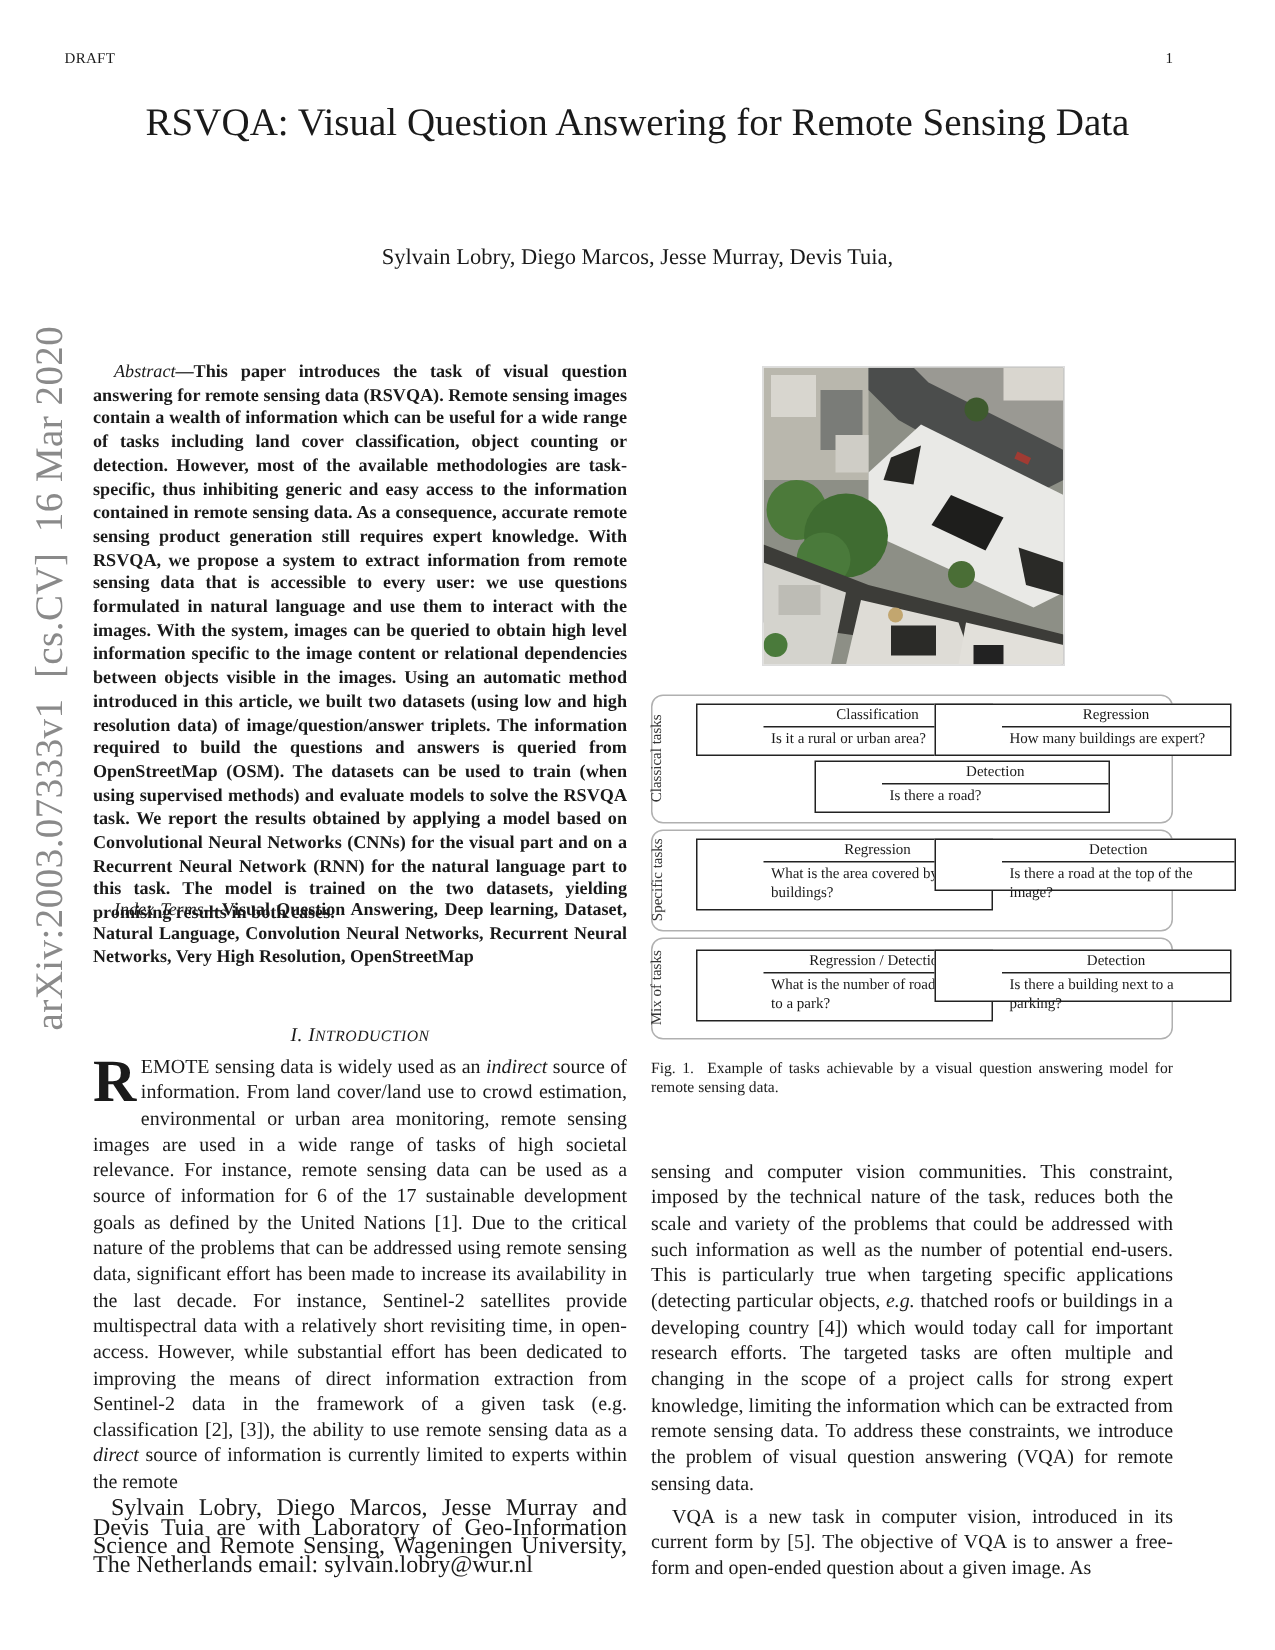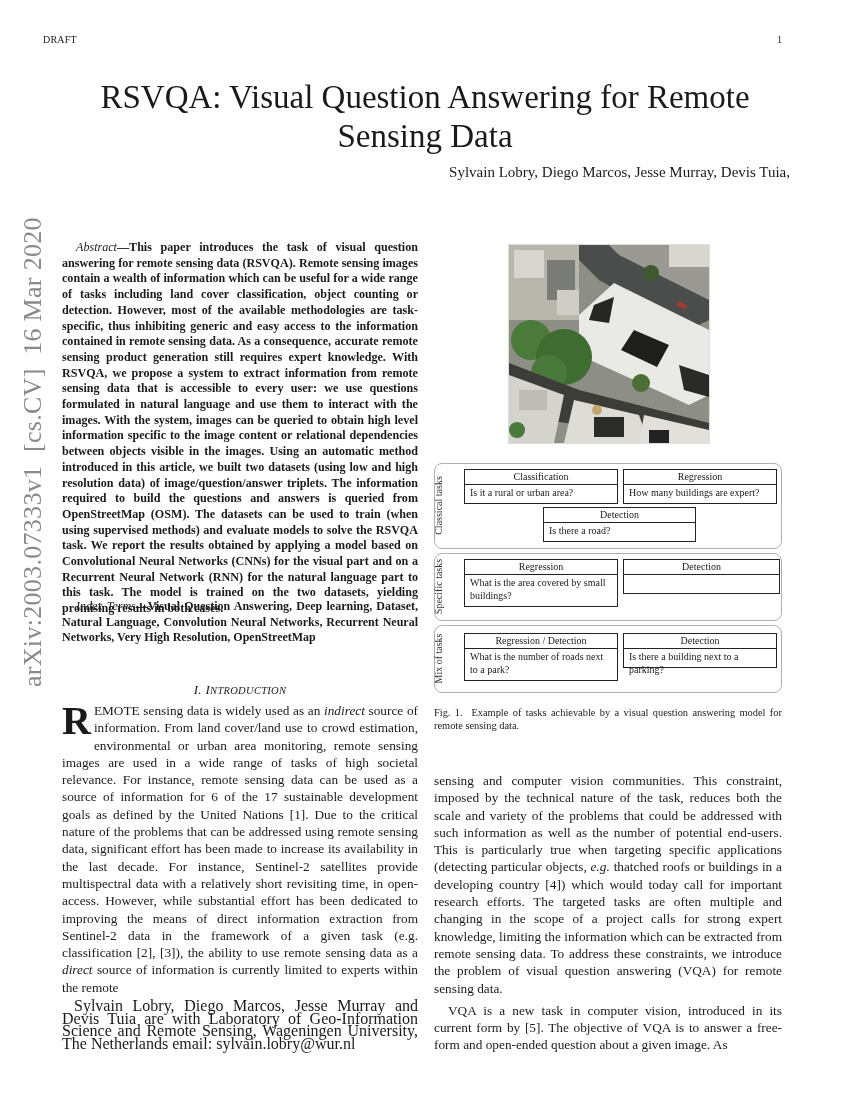--- a/index.html
+++ b/index.html
@@ -4,23 +4,23 @@
 <style>
   html, body { margin:0; padding:0; background:#ffffff; }
   body { width:850px; height:1100px; position:relative; overflow:hidden;
          font-family:"Liberation Serif","DejaVu Serif",serif; color:#1a1a1a; }
   .abs { position:absolute; }
 
   .running-head { top:34px; font-size:10px; letter-spacing:0.2px;text-align:right; }
   #draft { left:43px; }
   #pagenum { left:777px; }
 
-  #title { top:78px; left:60px; width:730px; text-align:center;
-           font-size:33px; line-height:39px; font-weight:normal; }
-  #authors { top:164px; left:60px; width:730px; text-align:right; font-size:15px; }
+  #title { top:62px; left:60px; width:730px; text-align:center;
+           font-size:26px; line-height:39px; font-weight:normal; }
+  #authors { top:164px; left:60px; width:730px; text-align:center; font-size:15px; }
 
   #arxiv { left:18px; top:687px; transform-origin:0 0; transform:rotate(-90deg);
            font-size:26px; color:#8a8a8a; white-space:nowrap; letter-spacing:0.3px; }
 
   .col { font-size:13px; line-height:17px; text-align:justify; }
   #abstract { top:240px; left:62px; width:356px; font-weight:bold; font-size:12.1px; line-height:15.7px; }
   #abstract .lbl { font-style:italic; font-weight:normal; }
   #abstract p { margin:0; text-indent:14px; }
   #indexterms { top:599px; left:62px; width:356px; font-weight:bold; font-size:12px; line-height:15.7px; }
   #indexterms p { margin:0; text-indent:14px; }
@@ -35,21 +35,21 @@
 
   #footnote { top:1000px; left:62px; width:356px; font-size:16px; line-height:12.5px; text-align:justify; }
   #footnote p { margin:0; text-indent:12px; }
 
   
   #aerial { top:244px; left:508px; width:200px; height:198px; overflow:hidden; border:1px solid #ddd; }
 
   .group { position:absolute; left:434px; width:346px; border:1px solid #b0b0b0; border-radius:8px; }
   .group-label { position:absolute; left:2px; width:14px; transform-origin:center; font-size:10px; color:#333; }
   .group-label span { display:block; transform:rotate(-90deg); white-space:nowrap; position:absolute; }
-  .task { position:absolute; border:1.3px solid #222; background:#fff; font-size:10px; line-height:12.5px; }
+  .task { position:absolute; border:1.3px solid #222; background:#fff; font-size:10px; line-height:12.5px;padding-left:44px; }
   .task .hd { border-bottom:1.3px solid #222; text-align:center; height:14px; line-height:14px; }
   .task .q { padding:2px 5px; text-align:left; }
 
   #caption { top:706px; left:434px; width:348px; font-size:10.4px; line-height:13px; text-align:justify; }
 
   #right-text { top:772px; left:434px; width:348px; font-size:13.3px; line-height:17.3px; }
   #right-text p { margin:0; }
   #right-text p.ind { text-indent:14px; margin-top:5px; }
 </style>
 </head>
@@ -145,20 +145,21 @@
 <div class="group" style="top:553px; height:66px;">
   <div class="group-label" style="top:33px;">
     <span style="left:-26px; top:-6px;">Specific tasks</span>
   </div>
   <div class="task" style="left:29px; top:5px; width:152px; height:46px;">
     <div class="hd">Regression</div>
     <div class="q">What is the area covered by small buildings?</div>
   </div>
   <div class="task" style="left:188px; top:5px; width:155px; height:33px;">
     <div class="hd">Detection</div>
+    <div class="q">Is there a road at the top of the image?</div>
   </div>
 </div>
 
 <div class="group" style="top:625px; height:66px;">
   <div class="group-label" style="top:33px;">
     <span style="left:-24px; top:-6px;">Mix of tasks</span>
   </div>
   <div class="task" style="left:29px; top:7px; width:152px; height:46px;">
     <div class="hd">Regression / Detection</div>
     <div class="q">What is the number of roads next to a park?</div>

